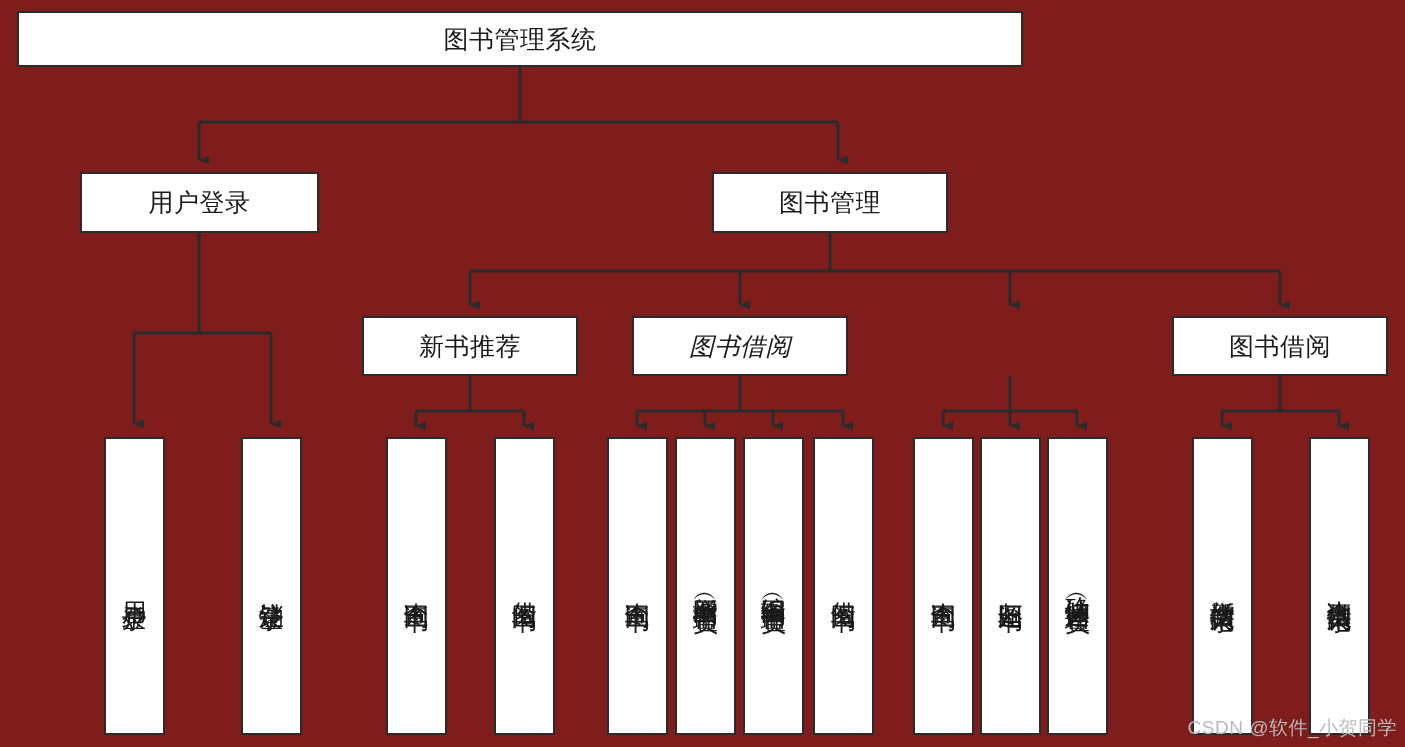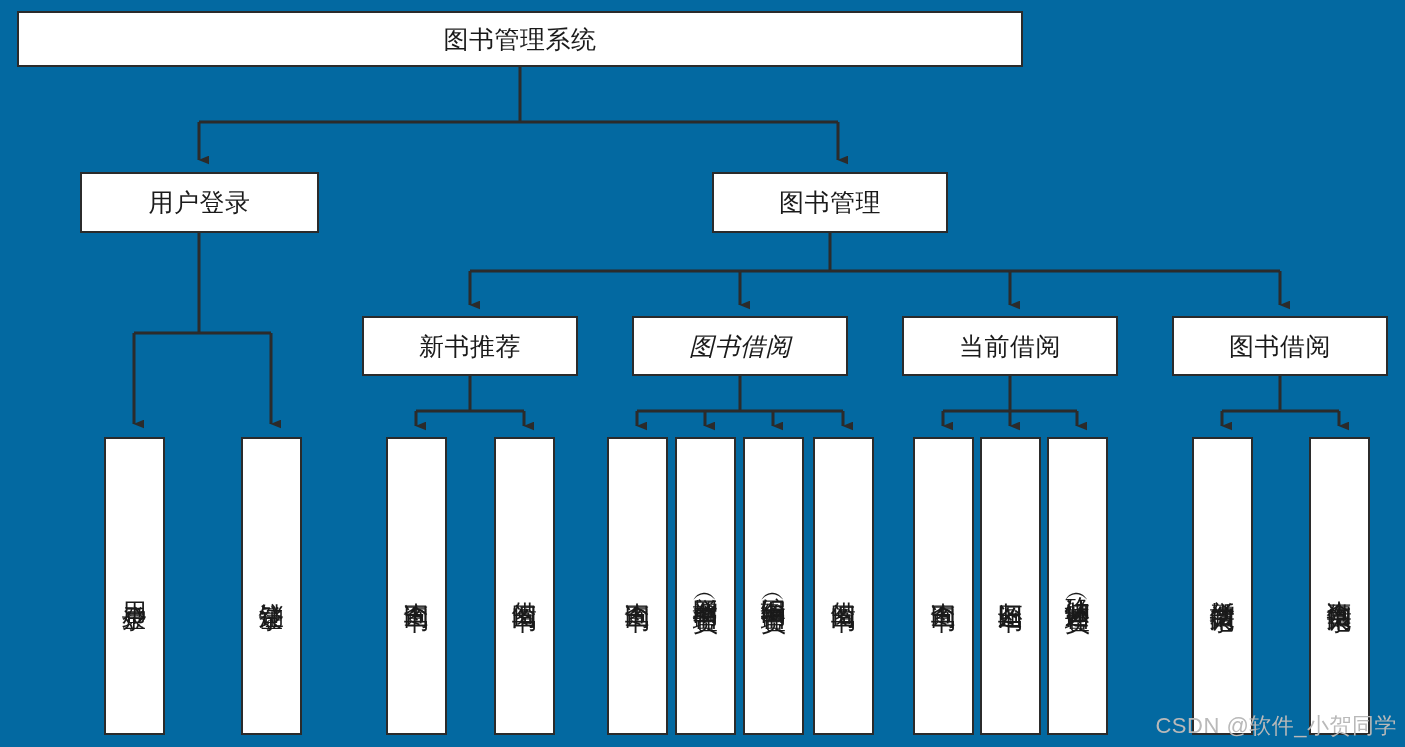--- a/index.html
+++ b/index.html
@@ -4,21 +4,21 @@
 <style>
   html, body {
     margin: 0;
     padding: 0;
     background: #ffffff;
   }
   #canvas {
     position: relative;
     width: 1405px;
     height: 747px;
-    background: #0369a1;
+    background: #7f1d1d;
     font-family: "Liberation Sans", "DejaVu Sans", sans-serif;
     overflow: hidden;
   }
   svg.connectors {
     position: absolute;
     left: 0;
     top: 0;
     width: 1405px;
     height: 747px;
     pointer-events: none;
@@ -50,21 +50,21 @@
     font-size: 25px;
     line-height: 1.22;
     letter-spacing: 2px;
     white-space: nowrap;
     max-height: 100%;
   }
   #watermark {
     position: absolute;
     right: 8px;
     bottom: 6px;
-    font-size: 22px;
+    font-size: 19px;
     color: #b9b9b9;
     letter-spacing: 0.5px;
     white-space: nowrap;
     user-select: none;
   }
 </style>
 </head>
 <body>
 
 <div id="canvas">
@@ -129,23 +129,20 @@
   <div class="node" style="left:712px; top:172px; width:236px; height:61px;">
     <span class="node-label">图书管理</span>
   </div>
 
   <div class="node" style="left:362px; top:316px; width:216px; height:60px;">
     <span class="node-label">新书推荐</span>
   </div>
   <div class="node" style="left:632px; top:316px; width:216px; height:60px;font-style:italic;">
     <span class="node-label">图书借阅</span>
   </div>
-  <div class="node" style="left:902px; top:316px; width:216px; height:60px;">
-    <span class="node-label">当前借阅</span>
-  </div>
   <div class="node" style="left:1172px; top:316px; width:216px; height:60px;">
     <span class="node-label">图书借阅</span>
   </div>
 
   <div class="node vertical" style="left:104px; top:437px; width:61px; height:298px;">
     <span class="node-label">用户登录</span>
   </div>
   <div class="node vertical" style="left:241px; top:437px; width:61px; height:298px;">
     <span class="node-label">注销登录</span>
   </div>

